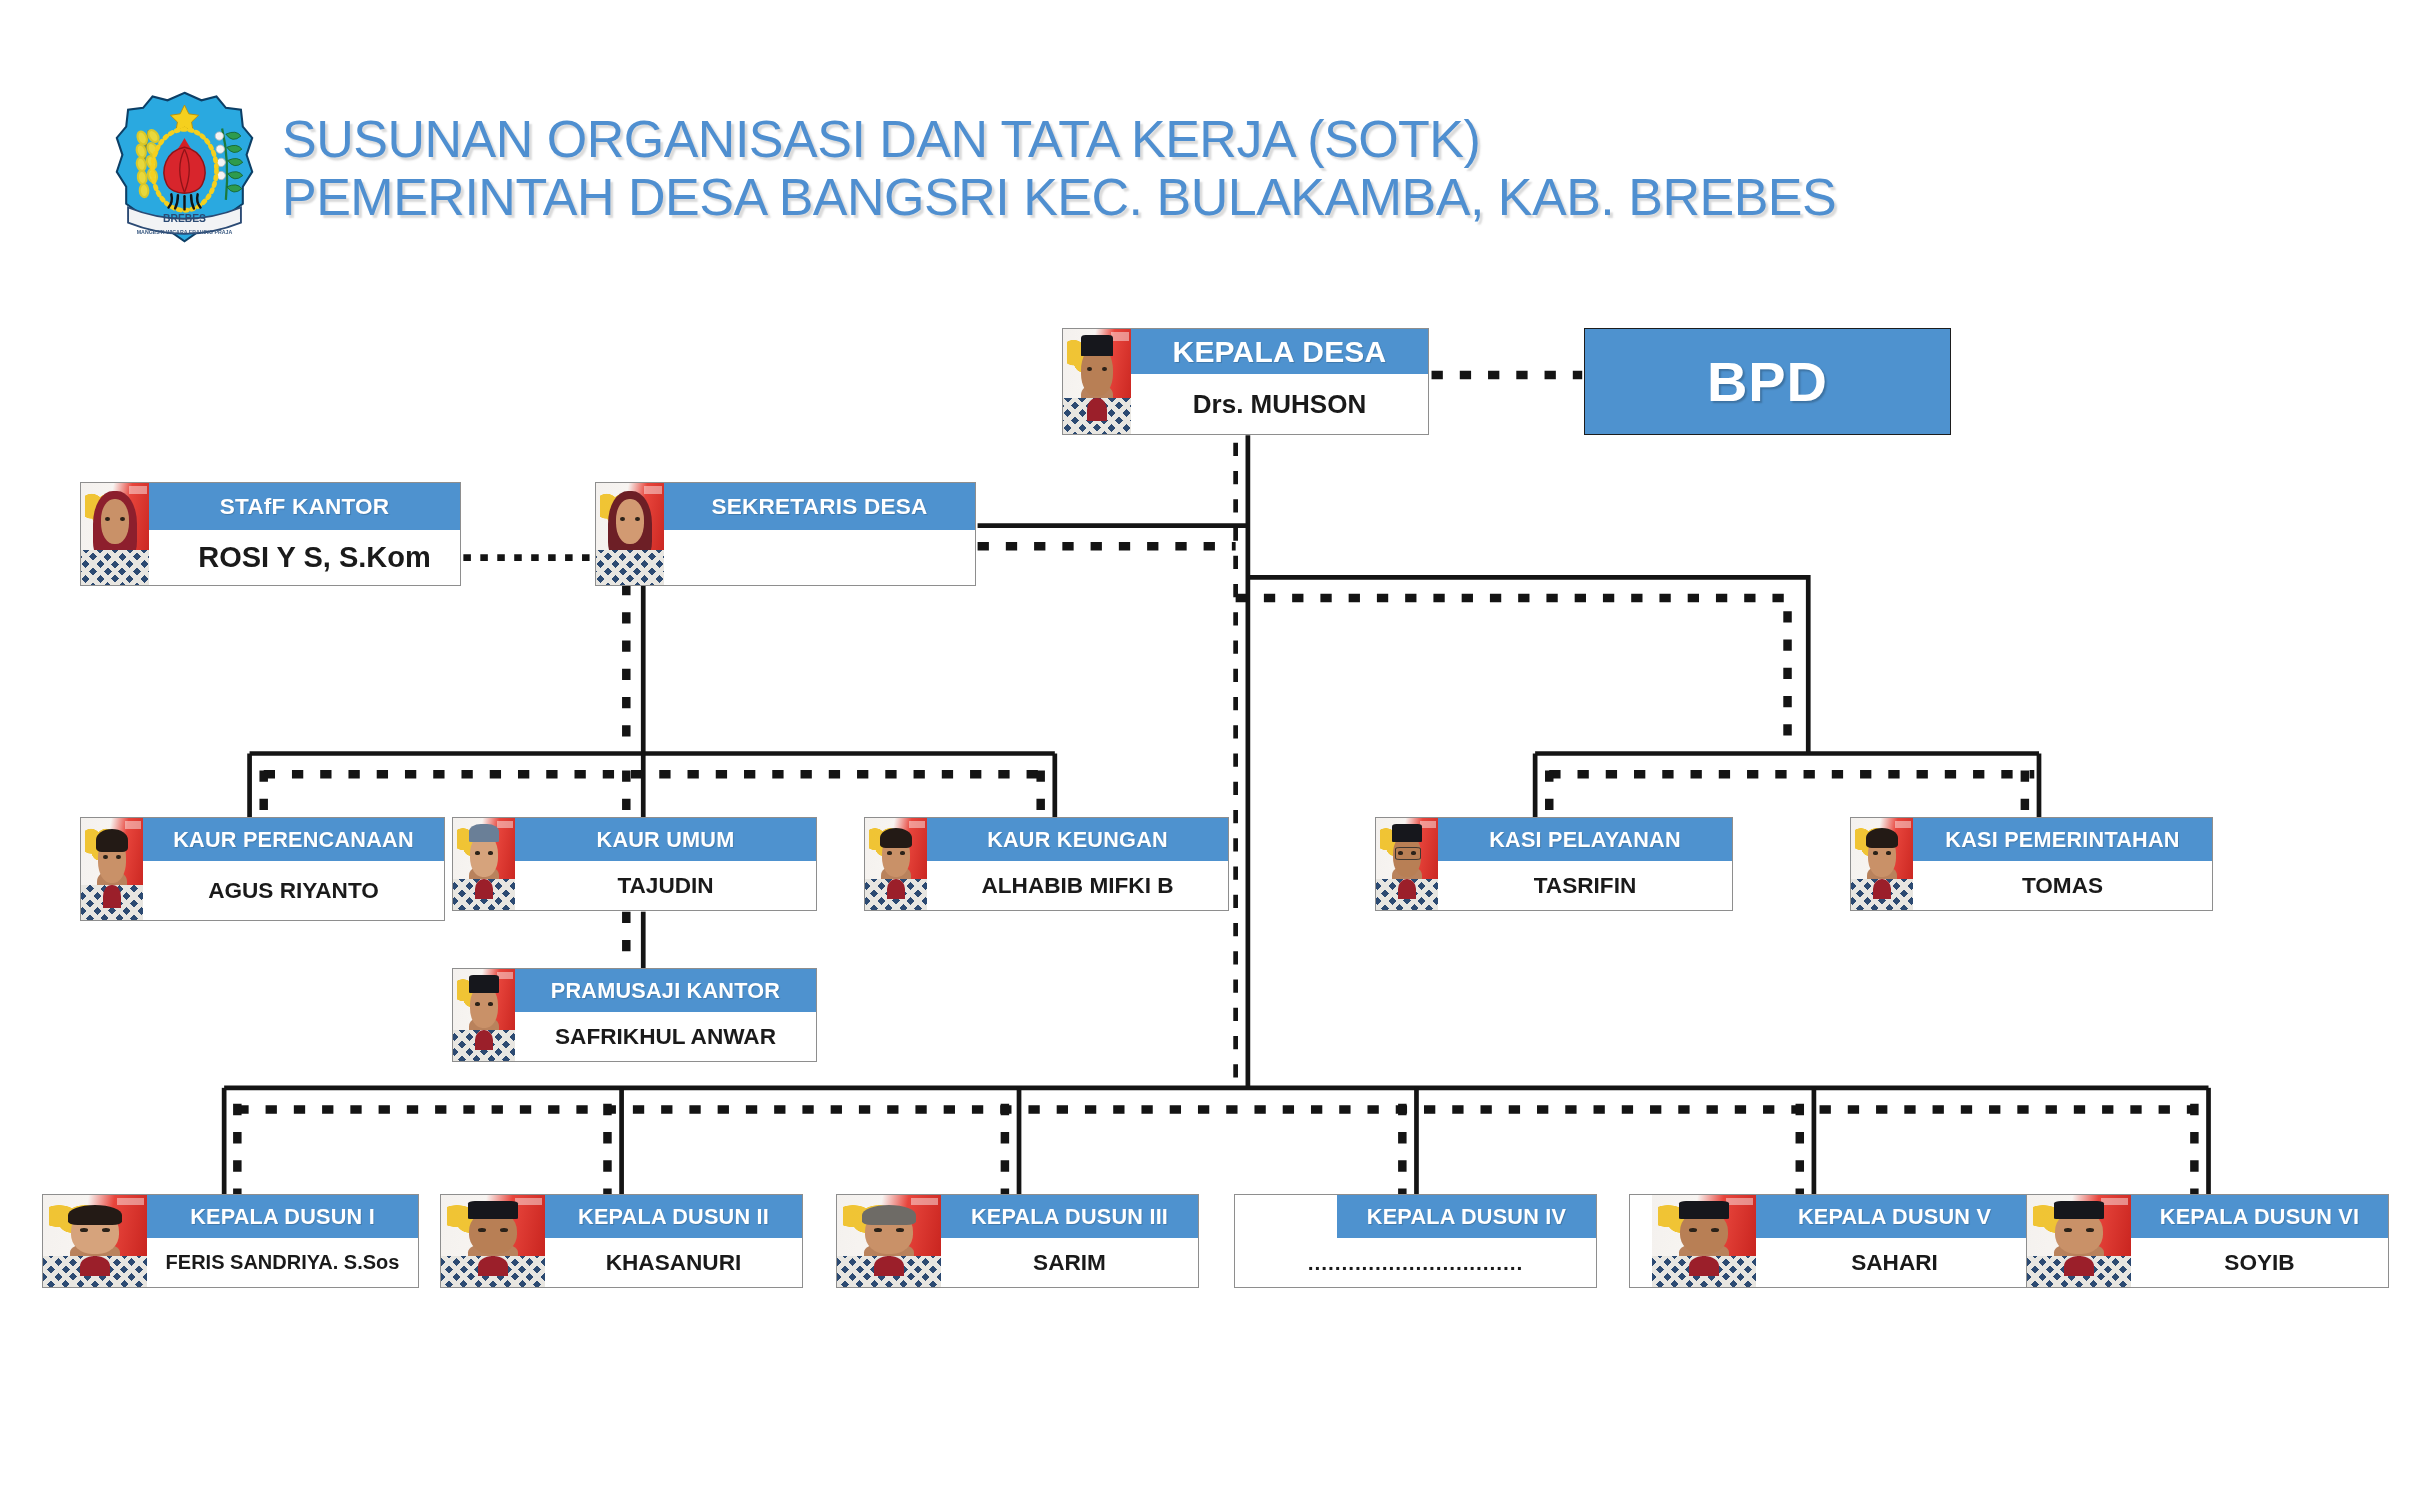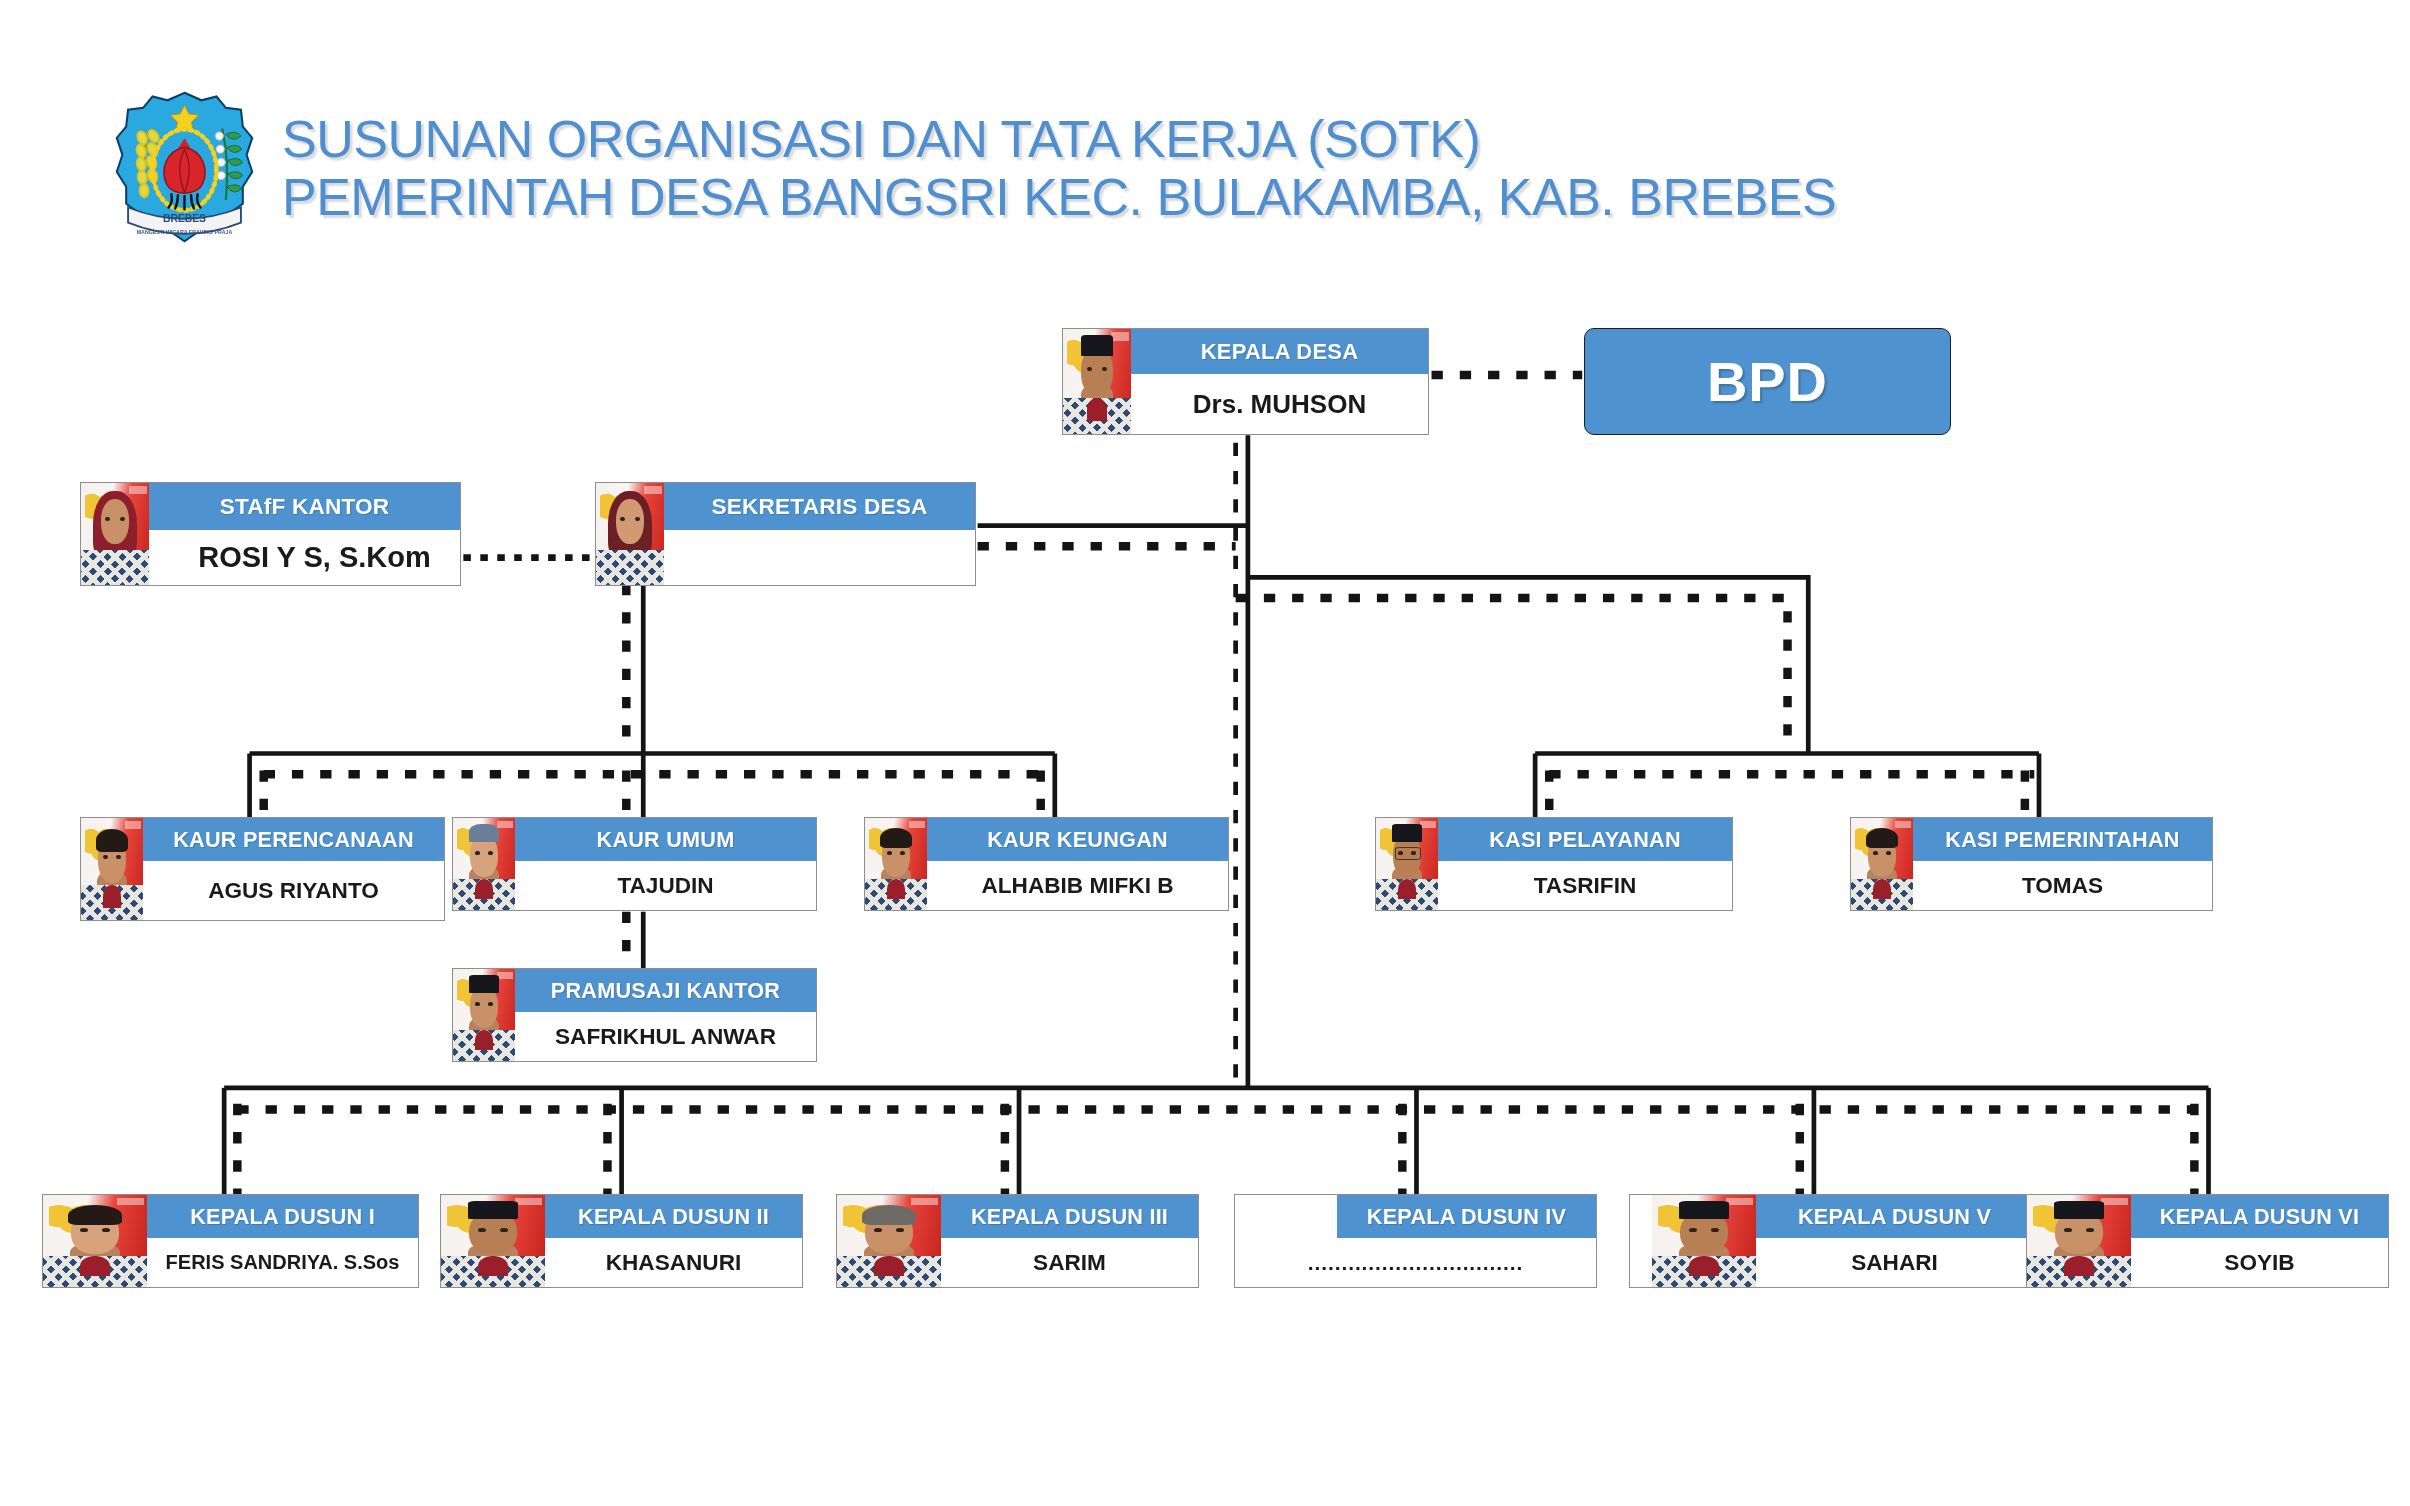--- a/index.html
+++ b/index.html
@@ -260,26 +260,26 @@
         <div class="pr-neck"></div>
           <div class="pr-face dark"></div>
           <div class="pr-peci"></div>
         <div class="pr-eye l"></div>
           <div class="pr-eye r"></div>
         <div class="pr-batik"></div>
           <div class="pr-collar"></div>
       </div>
     </div>
     <div class="body">
-      <div class="role" style="height:45px;font-size:22px;">KEPALA DESA</div>
+      <div class="role" style="height:45px;font-size:30px;">KEPALA DESA</div>
       <div class="person" style="font-size:26px;">Drs. MUHSON</div>
     </div>
   </div>
 
-  <div class="node solid" style="left:1584px;top:328px;width:367px;height:107px;border-radius:10px;">
+  <div class="node solid" style="left:1584px;top:328px;width:367px;height:107px;">
     <span class="bpd-label">BPD</span>
   </div>
 
   <div class="node" style="left:80px;top:482px;width:381px;height:104px;">
     <div class="photo" style="width:68px;">
       <div class="portrait">
         <div class="pr-bg"></div>
           <div class="pr-garuda"></div>
           <div class="pr-wm"></div>
         <div class="pr-hijab"></div>

